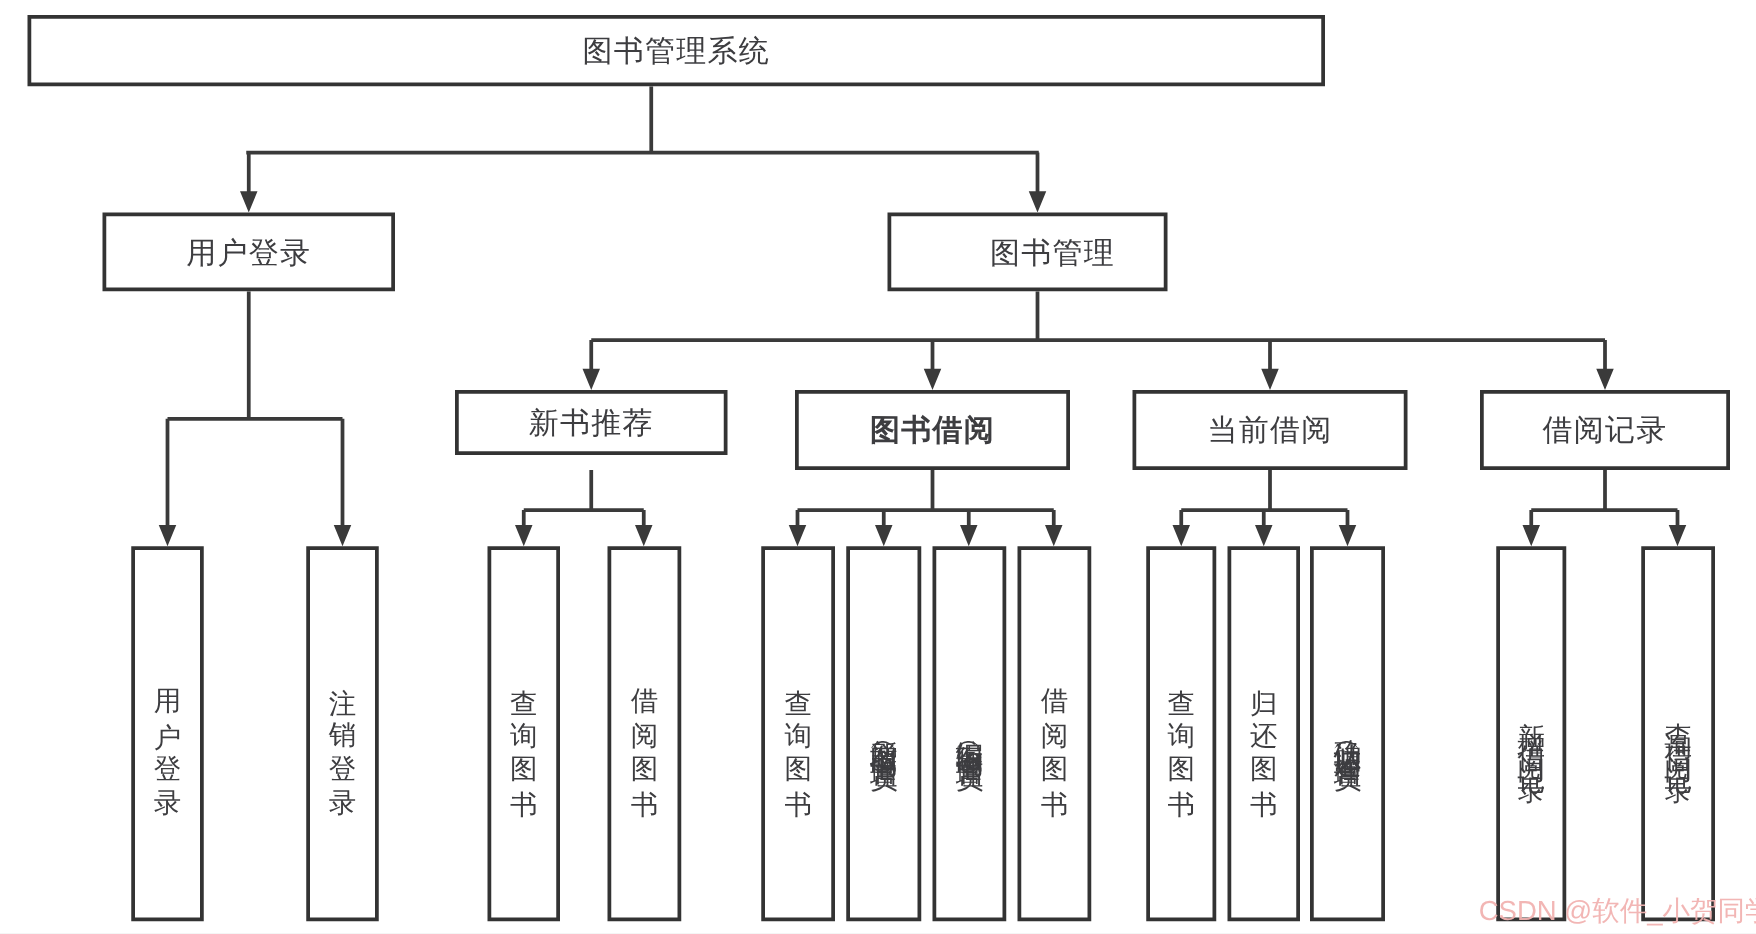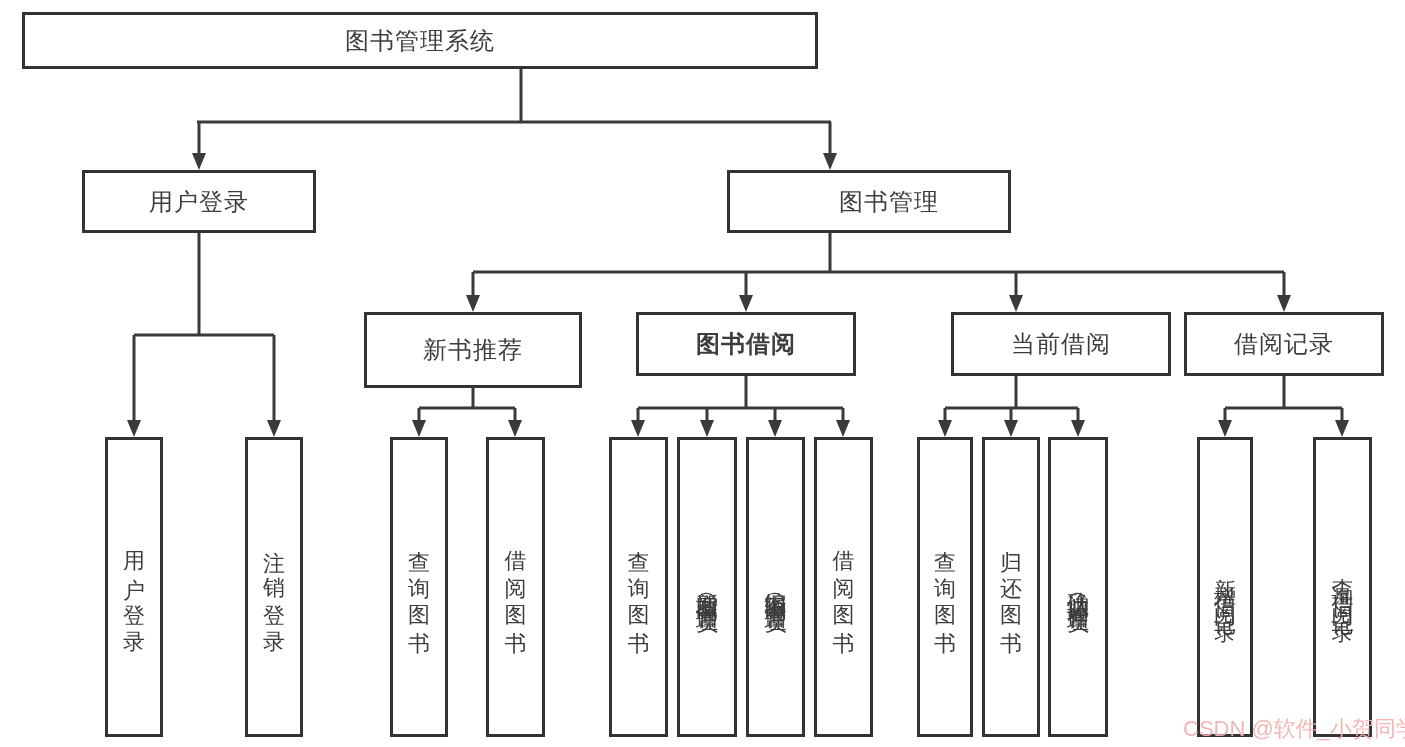--- a/index.html
+++ b/index.html
@@ -84,38 +84,38 @@
       M700 420 L714 420 L707 437 Z
       M768 420 L782 420 L775 437 Z
       M836 420 L850 420 L843 437 Z
       M938 420 L952 420 L945 437 Z
       M1004 420 L1018 420 L1011 437 Z
       M1071 420 L1085 420 L1078 437 Z
       M1218 420 L1232 420 L1225 437 Z
       M1335 420 L1349 420 L1342 437 Z"></path>
   </svg>
 
-  <div class="box" style="left:22px;top:12px;width:796px;height:57px;">
+  <div class="box" style="left:22px;top:12px;width:1038px;height:57px;">
     <span class="hlabel">图书管理系统</span>
   </div>
 
   <div class="box" style="left:82px;top:170px;width:234px;height:63px;">
     <span class="hlabel">用户登录</span>
   </div>
-  <div class="box" style="left:727px;top:170px;width:284px;height:63px;padding-left:40px;">
+  <div class="box" style="left:710px;top:170px;width:224px;height:63px;padding-left:40px;">
     <span class="hlabel">图书管理</span>
   </div>
 
-  <div class="box" style="left:364px;top:312px;width:218px;height:76px;">
+  <div class="box" style="left:364px;top:312px;width:218px;height:52px;">
     <span class="hlabel">新书推荐</span>
   </div>
   <div class="box" style="left:636px;top:312px;width:220px;height:64px;font-weight:bold;">
     <span class="hlabel">图书借阅</span>
   </div>
-  <div class="box" style="left:906px;top:312px;width:220px;height:64px;margin-left:45px;">
+  <div class="box" style="left:906px;top:312px;width:220px;height:64px;">
     <span class="hlabel">当前借阅</span>
   </div>
   <div class="box" style="left:1184px;top:312px;width:200px;height:64px;">
     <span class="hlabel">借阅记录</span>
   </div>
 
   <div class="box" style="left:105px;top:437px;width:58px;height:300px;">
     <span class="vlabel ls4">用户登录</span>
   </div>
   <div class="box" style="left:245px;top:437px;width:58px;height:300px;">

